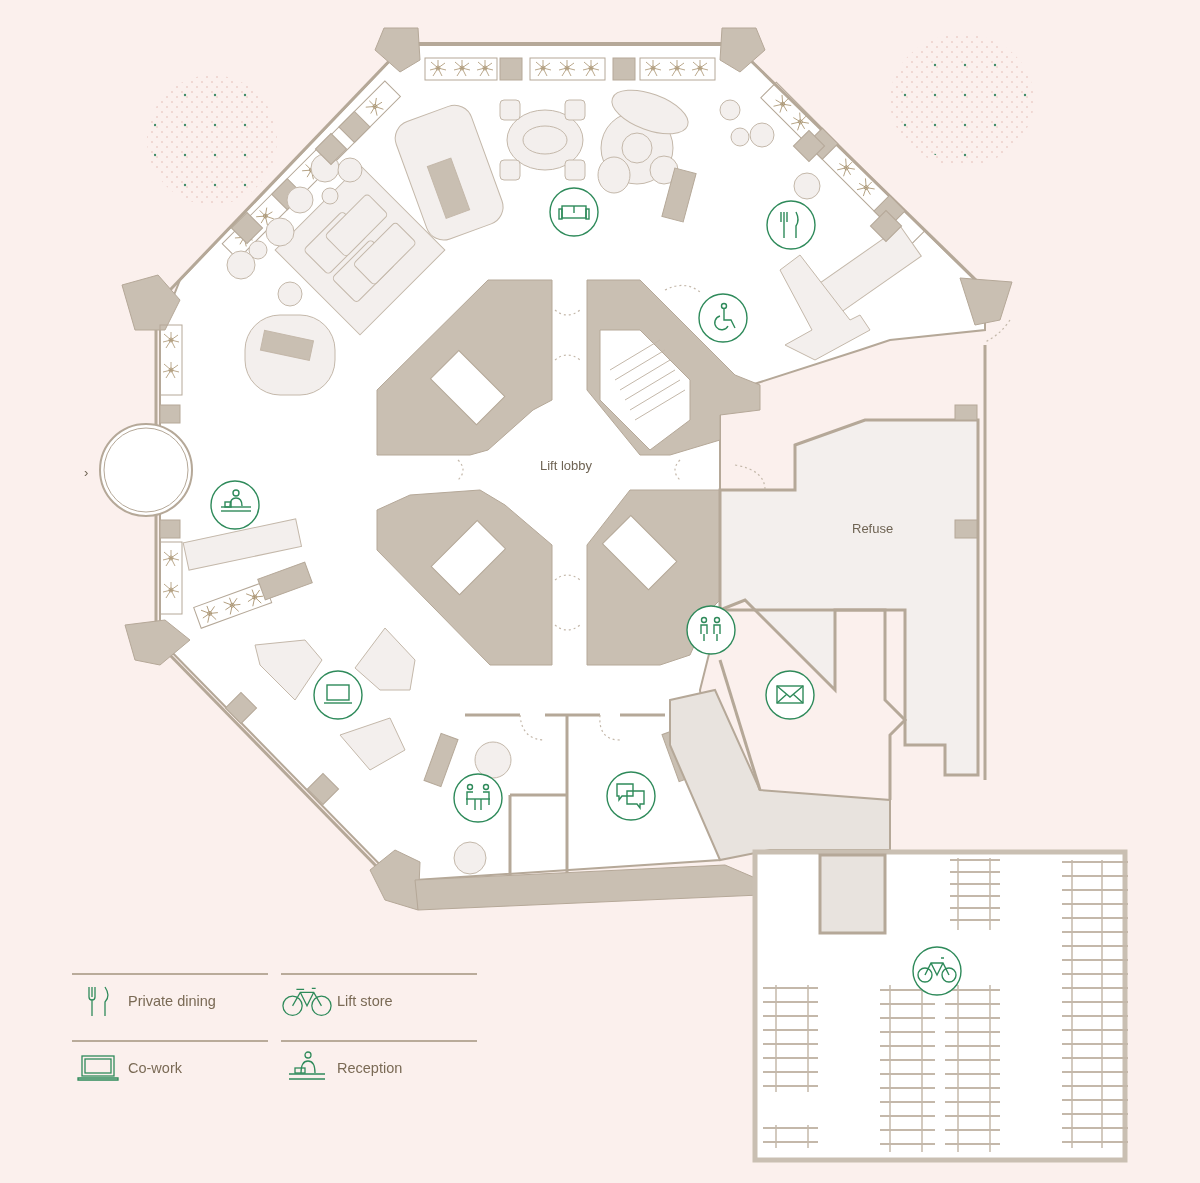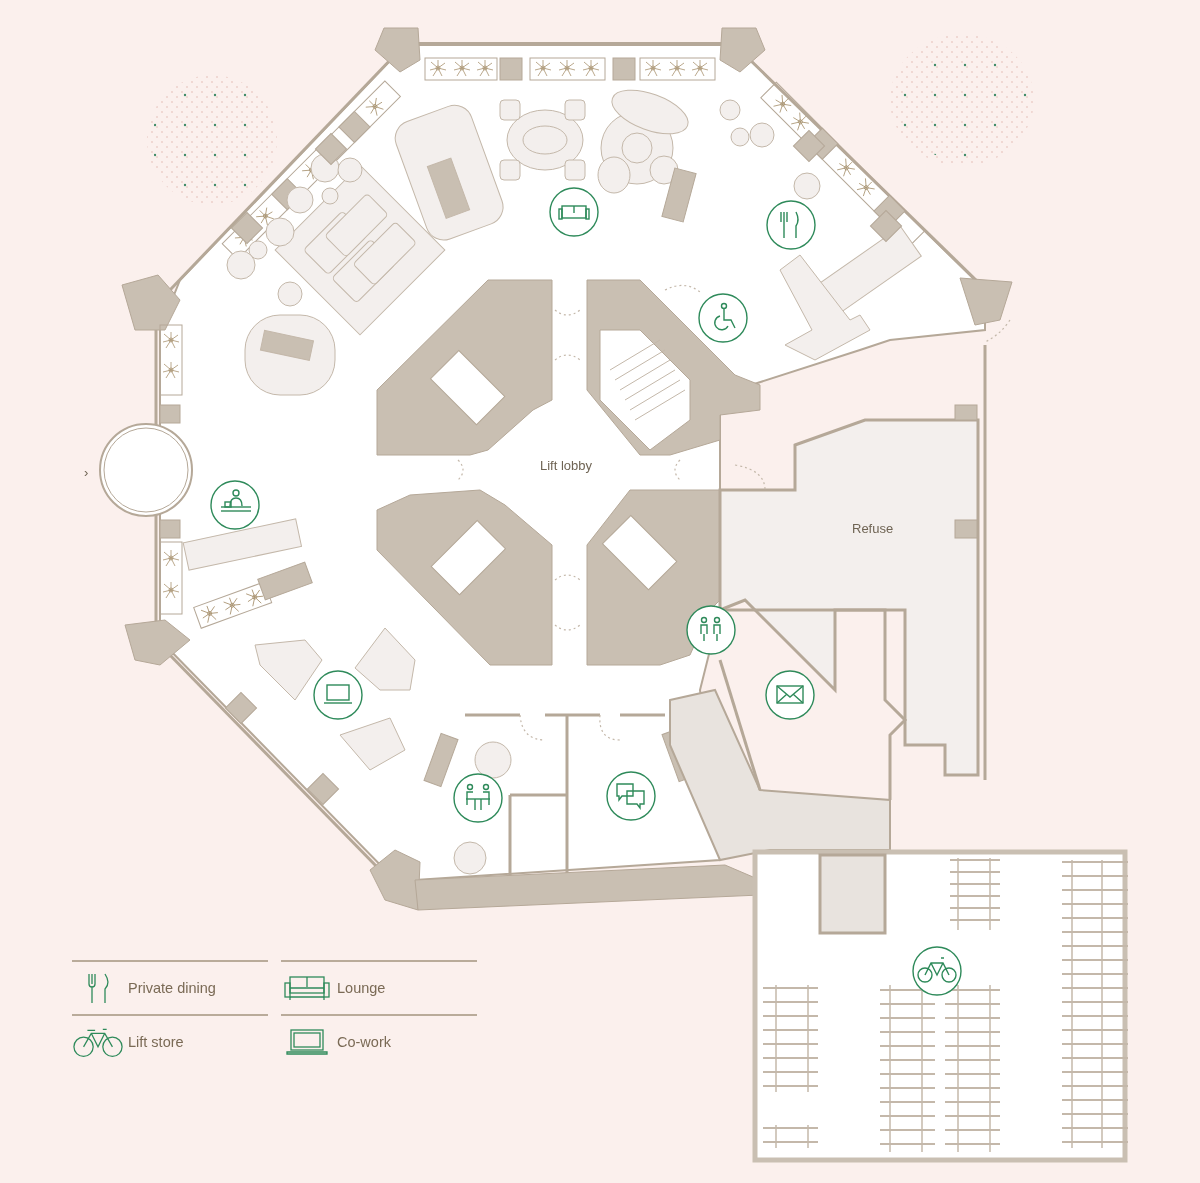--- a/index.html
+++ b/index.html
@@ -11,21 +11,21 @@
   }
   #plan { position: absolute; left: 0; top: 0; width: 1200px; height: 1183px; }
   .lbl { font-family: "Liberation Sans", sans-serif; font-size: 13px; fill: #6f6454; }
   .legend {
     position: absolute; left: 72px; top: 960px; width: 405px;
     display: grid; grid-template-columns: 196px 196px; column-gap: 13px;
   }
   .legend-item {
     position: relative; height: 52px;
     border-top: 2px solid #b9ab9a;
-    display: flex; align-items: center;
+    display: flex; align-items: center; margin-top: 13px;
   }
   .legend-item:nth-child(n+7) { border-bottom: 2px solid #b9ab9a; }
   .legend-item .ico { width: 52px; height: 40px; display: flex; align-items: center; justify-content: center; margin-left: 0; }
   .legend-item .txt { font-size: 14.5px; color: #7a6a55; margin-left: 4px; }
   .legend-item svg { stroke: #2e8a5a; fill: none; stroke-width: 1.3; }
 </style>
 </head>
 <body>
 
 <svg id="plan" viewBox="0 0 1200 1183" xmlns="http://www.w3.org/2000/svg">
@@ -460,46 +460,43 @@
   <div class="legend-item">
     <span class="ico">
       <svg width="30" height="34" viewBox="0 0 30 34">
           <path d="M9 3 V13 M12 3 V13 M6 3 V13 Q6 16 9 16 Q12 16 12 13 M9 16 V32 M22 3 Q28 12 22 18 V32"></path>
         </svg>
     </span>
     <span class="txt">Private dining</span>
   </div>
   <div class="legend-item">
     <span class="ico">
-      <svg width="46" height="26" viewBox="0 0 46 26">
-          <rect x="6" y="2" width="34" height="16"></rect>
-          <line x1="23" y1="2" x2="23" y2="12"></line>
-          <rect x="1" y="8" width="5" height="14"></rect>
-          <rect x="40" y="8" width="5" height="14"></rect>
-          <line x1="6" y1="13" x2="40" y2="13"></line>
-          <line x1="6" y1="22" x2="40" y2="22"></line>
-          <line x1="6" y1="22" x2="6" y2="25"></line>
-          <line x1="40" y1="22" x2="40" y2="25"></line>
-        </svg>
-    </span>
-    <span class="txt">Lounge</span>
-  </div>
-  <div class="legend-item">
-    <span class="ico">
       <svg width="54" height="32" viewBox="0 0 54 32">
           <circle cx="12" cy="21" r="10"></circle>
           <circle cx="42" cy="21" r="10"></circle>
           <path d="M12 21 L20 7 L34 7 L42 21 M20 7 L27 21 L34 7 M16 4 L24 4 M32 3 L36 3"></path>
         </svg>
     </span>
     <span class="txt">Lift store</span>
   </div>
   <div class="legend-item">
     <span class="ico">
       <svg width="42" height="28" viewBox="0 0 42 28">
           <rect x="5" y="2" width="32" height="20"></rect>
           <rect x="8" y="5" width="26" height="14"></rect>
           <path d="M1 24 H41 V26 H1 Z"></path>
         </svg>
     </span>
     <span class="txt">Co-work</span>
   </div>
+  <div class="legend-item">
+    <span class="ico">
+      <svg width="40" height="34" viewBox="0 0 40 34">
+          <circle cx="21" cy="4" r="3"></circle>
+          <path d="M14 22 Q14 10 21 10 Q28 10 28 22"></path>
+          <rect x="8" y="17" width="10" height="5"></rect>
+          <line x1="2" y1="23" x2="38" y2="23"></line>
+          <line x1="2" y1="28" x2="38" y2="28"></line>
+        </svg>
+    </span>
+    <span class="txt">Reception</span>
+  </div>
 </div>
 
 </body></html>

